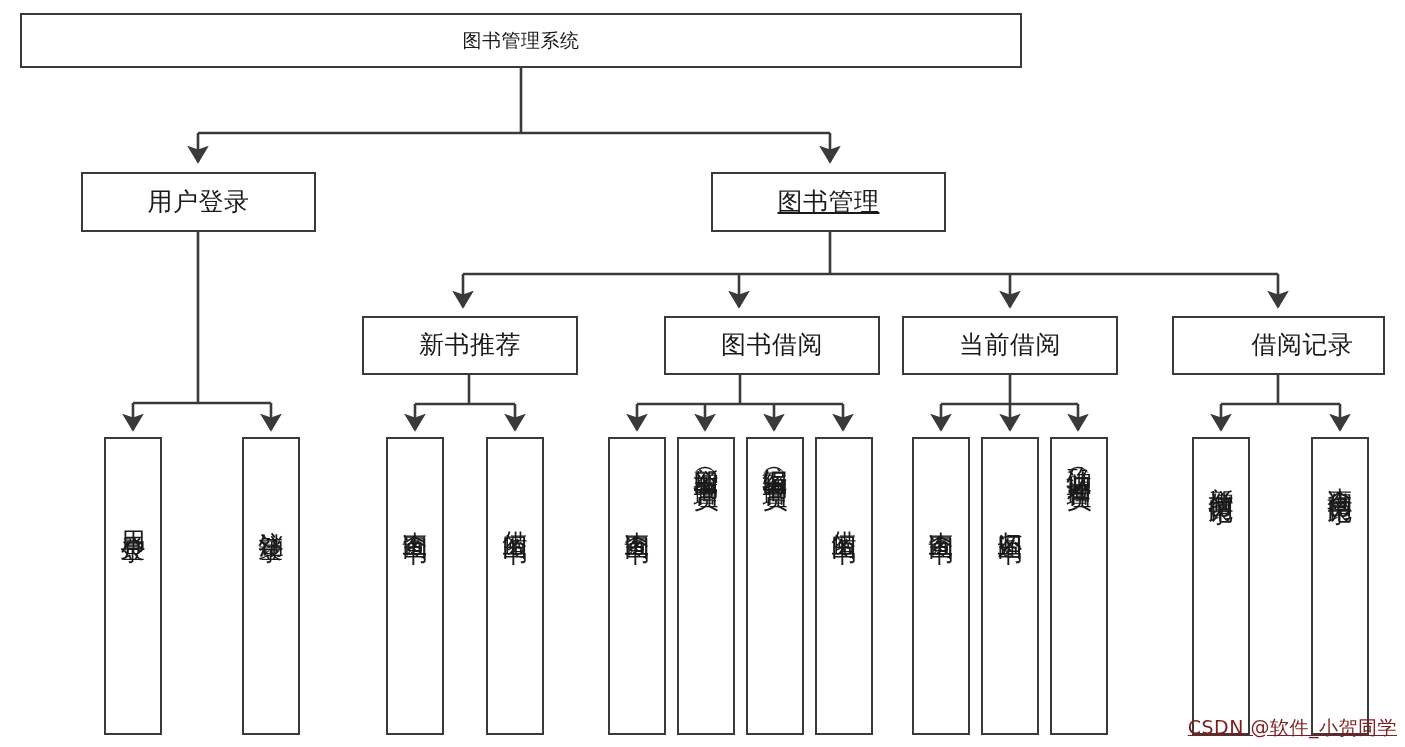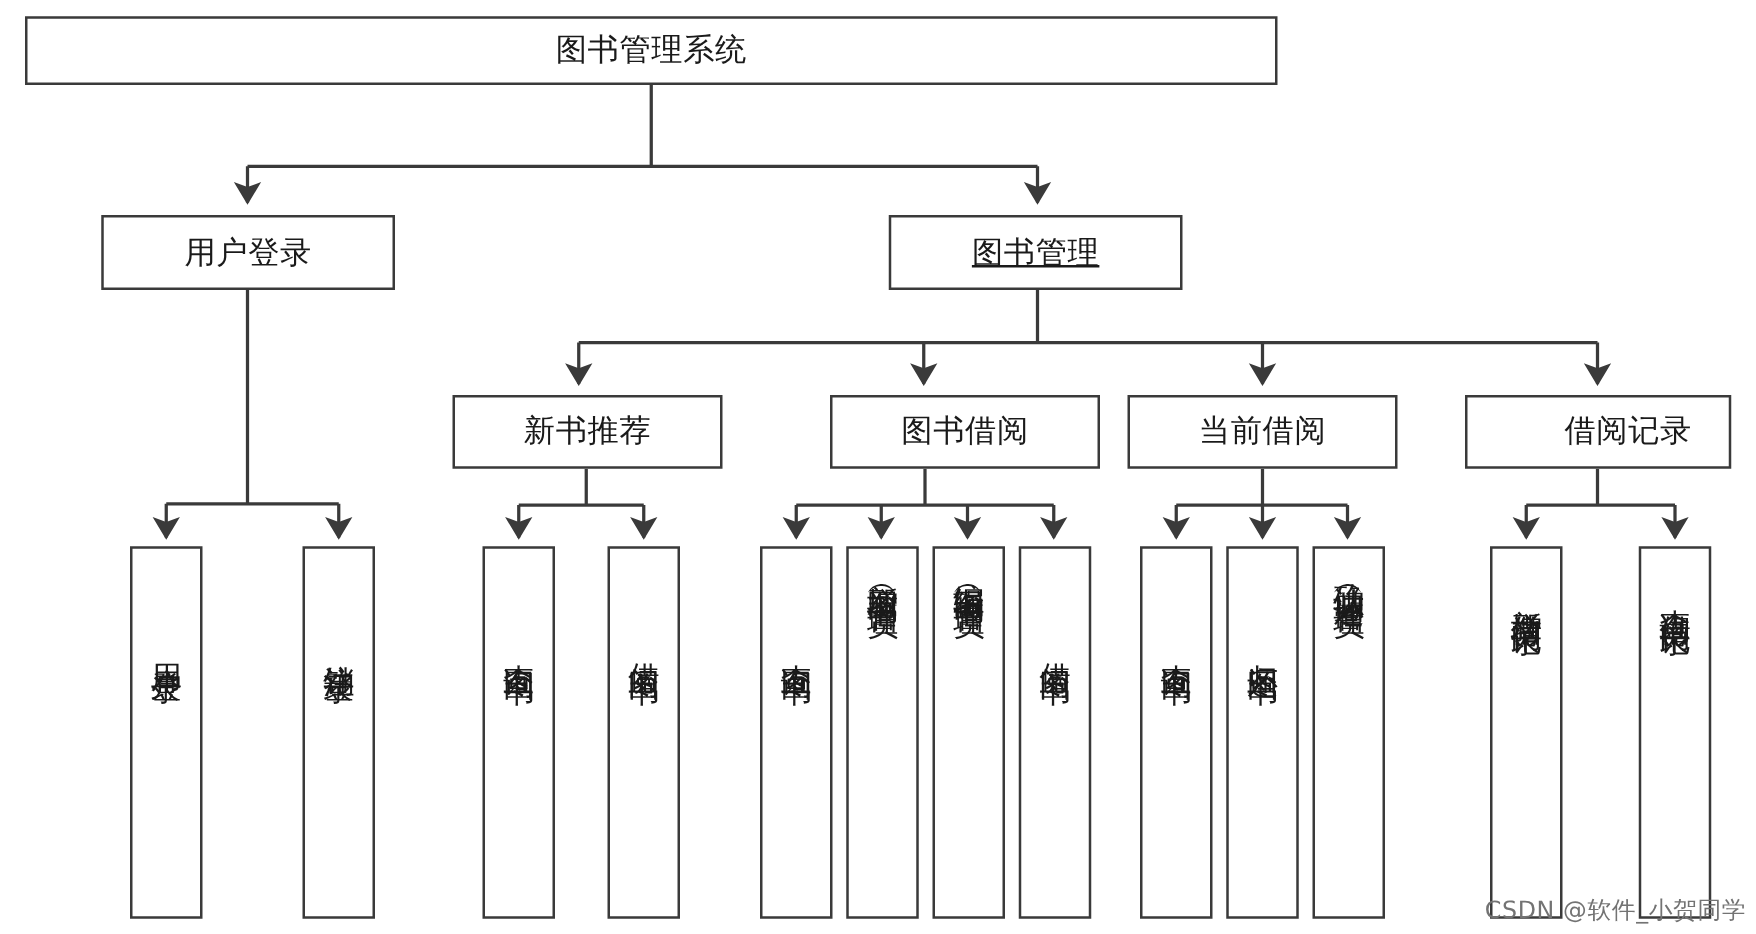--- a/index.html
+++ b/index.html
@@ -38,44 +38,45 @@
   }
   .node .label {
     line-height: 1.06;
     letter-spacing: 0.5px;
     white-space: nowrap;
   }
   .node.horizontal .label {
     font-size: 25px;
   }
   .node.root .label {
-    font-size: 25px;
+    font-size: 19px;
   }
   .node.leaf {
     align-items: flex-start;
     justify-content: center;
     padding-top: 0;
   }
   .node.leaf .label {
     writing-mode: vertical-rl;
     text-orientation: upright;
     font-size: 25px;
     letter-spacing: 3px;
     line-height: 1;
     white-space: nowrap;
   }
   .watermark {
     position: absolute;
     right: 8px;
     bottom: 6px;
     font-size: 19px;
-    color: #737373;
+    color: #7f1d1d;
     letter-spacing: 0.5px;
     z-index: 3;
     white-space: nowrap;
+    text-decoration: underline;
   }
 </style>
 </head>
 <body>
 
 <div id="canvas">
 
   <svg id="edges" viewBox="0 0 1405 747">
     <defs>
       <marker id="arrow" viewBox="0 0 10 12" refX="9" refY="6" markerWidth="7" markerHeight="9" orient="auto">

